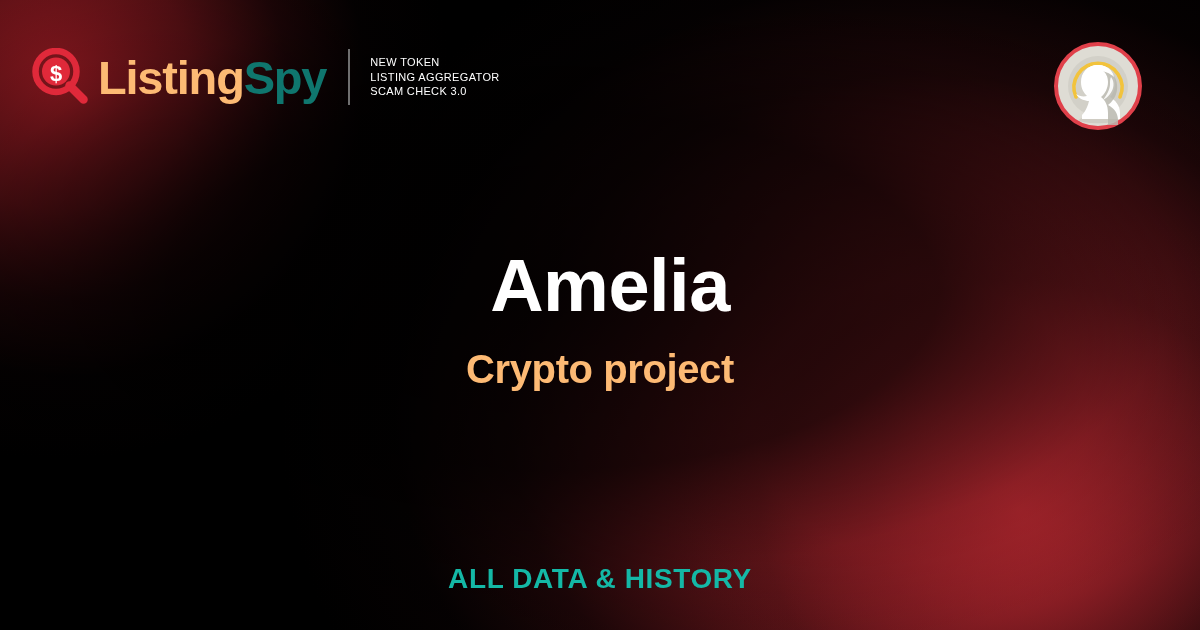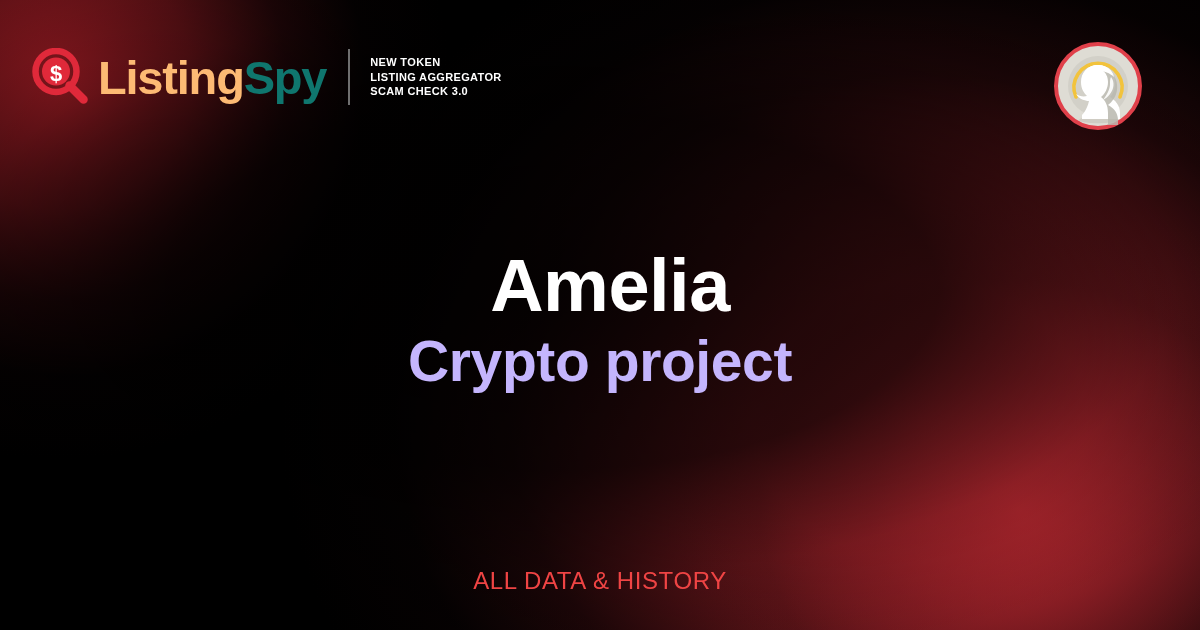--- a/index.html
+++ b/index.html
@@ -101,21 +101,21 @@
   .divider {
     width: 2px;
     height: 56px;
     background: #6f6f6f;
     margin: 0 20px 0 22px;
     flex: 0 0 2px;
   }
   .tagline {
     color: #ffffff;
     font-size: 11px;
-    font-weight: bold;
+    font-weight: normal;
     line-height: 14.5px;
     letter-spacing: 0.35px;
     text-transform: uppercase;
     white-space: nowrap;
   }
 
   
   .avatar {
     position: absolute;
     right: 57px;
@@ -136,41 +136,41 @@
   }
   .title {
     color: #ffffff;
     font-size: 74px;
     font-weight: bold;
     line-height: 1.02;
     letter-spacing: -0.5px;
     padding-left: 20px;
   }
   .subtitle {
-    color: #c4b5fd;
-    font-size: 57px;
+    color: #fdba74;
+    font-size: 40px;
     font-weight: bold;
     line-height: 1.05;
     letter-spacing: -0.4px;
-    margin-top: 9px;
+    margin-top: 25px;
   }
 
   
   .footer {
     position: absolute;
     left: 0;
     right: 0;
     bottom: 35px;
     text-align: center;
     z-index: 5;
   }
   .footer-text {
-    color: #ef4444;
-    font-size: 24px;
-    font-weight: normal;
+    color: #14b8a6;
+    font-size: 28px;
+    font-weight: bold;
     letter-spacing: 0.6px;
     text-transform: uppercase;
   }
 </style>
 </head>
 <body>
 
 <div class="canvas">
 
   <div class="glow glow-tl"></div>

